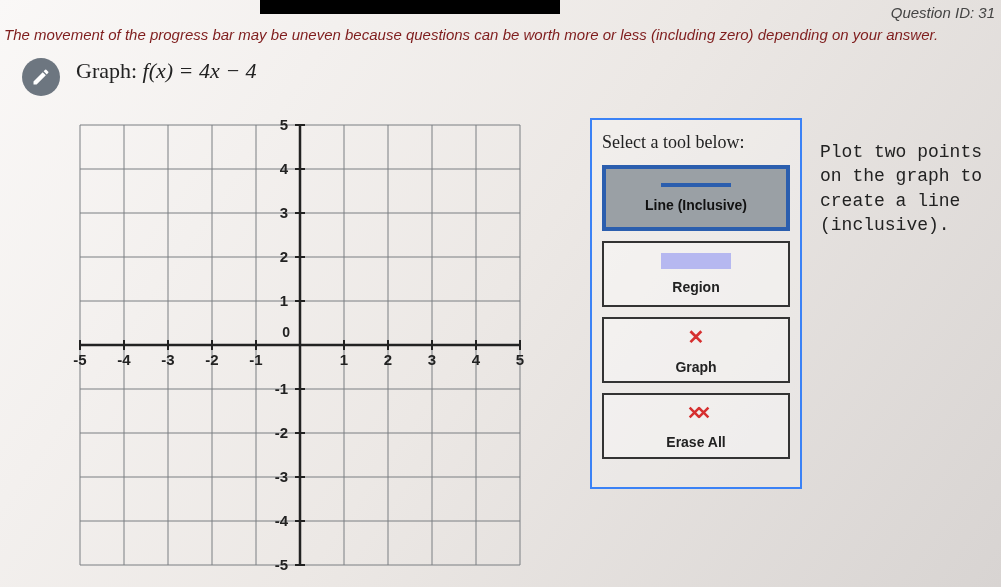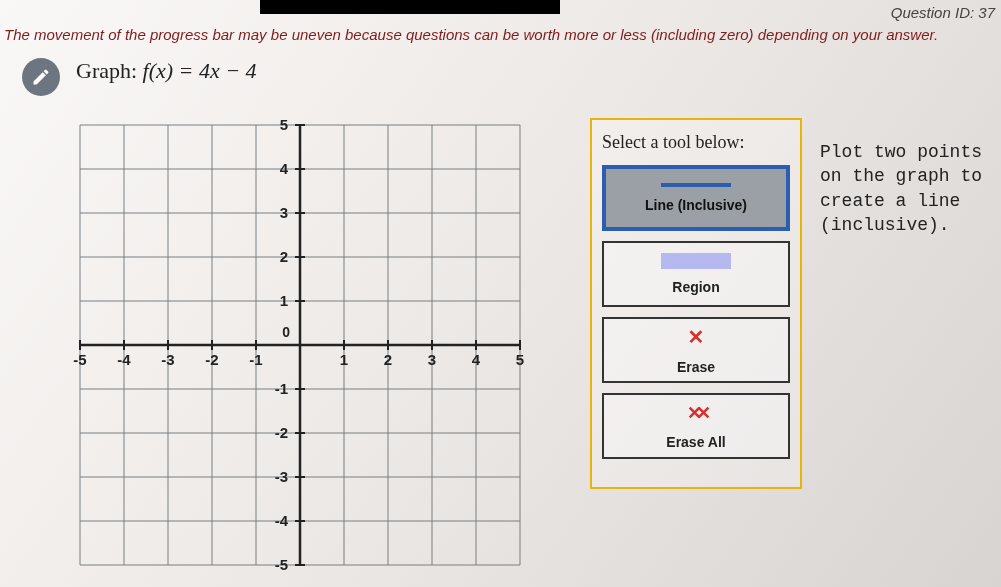--- a/index.html
+++ b/index.html
@@ -56,21 +56,21 @@
   .grid-wrap {
     position: absolute;
     top: 115px; left: 60px;
     width: 480px; height: 460px;
   }
   .grid-svg { width: 100%; height: 100%; }
   .right-panel {
     position: absolute;
     top: 118px; left: 590px;
     width: 212px;
-    border: 2px solid #eab308;
+    border: 2px solid #3b82f6;
     background: rgba(255,255,255,0.25);
     padding: 12px 10px 18px 10px;
     font-family: 'Times New Roman', serif;
   }
   .sel-label {
     font-size: 18px;
     margin-bottom: 12px;
   }
   .tool {
     border: 2px solid #333;
@@ -119,21 +119,21 @@
     font-size: 18px;
     font-family: Liberation Mono, monospace;
     line-height: 1.35;
   }
 </style>
 </head>
 <body>
 
 <div class="top-black"></div>
 
-<div class="qid">Question ID: 37</div>
+<div class="qid">Question ID: 31</div>
 
 <div class="progress-note">The movement of the progress bar may be uneven because questions can be worth more or less (including zero) depending on your answer.</div>
 
 <div class="prompt-row">
   <div class="pencil-badge">
     <svg viewBox="0 0 24 24">
         <path d="M3 17.25V21h3.75L17.81 9.94l-3.75-3.75L3 17.25zM20.71 7.04a1 1 0 0 0 0-1.41l-2.34-2.34a1 1 0 0 0-1.41 0l-1.83 1.83 3.75 3.75 1.83-1.83z"></path>
       </svg>
   </div>
   <div class="prompt-text">
@@ -222,21 +222,21 @@
   </div>
 
 
   <div class="tool">
     <div class="swatch-region"></div>
     <div>Region</div>
   </div>
 
   <div class="tool">
     <div class="swatch-x">✕</div>
-    <div>Erase</div>
+    <div>Graph</div>
   </div>
 
   <div class="tool">
     <div class="swatch-xx">✕✕</div>
     <div>Erase All</div>
   </div>
 </div>
 
 <div class="hint">Plot two points on the graph to create a line (inclusive).</div>
 

